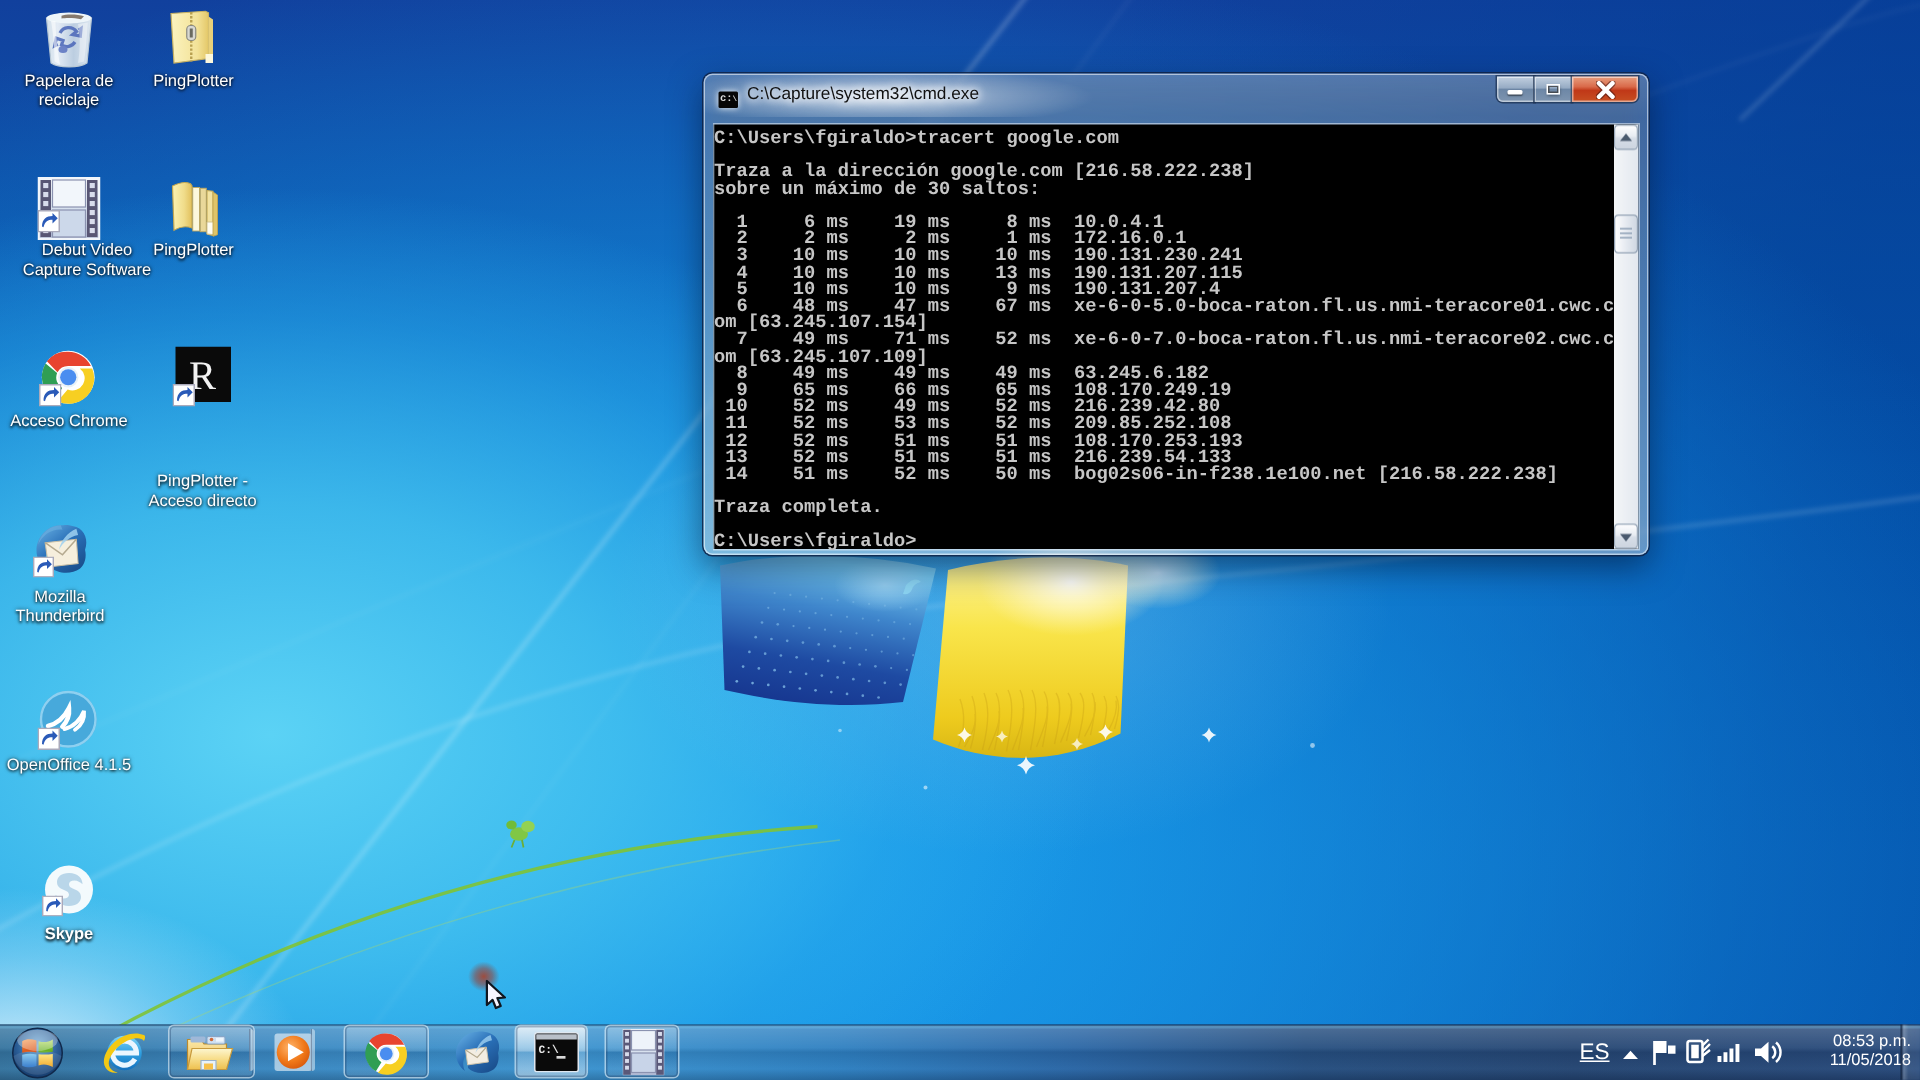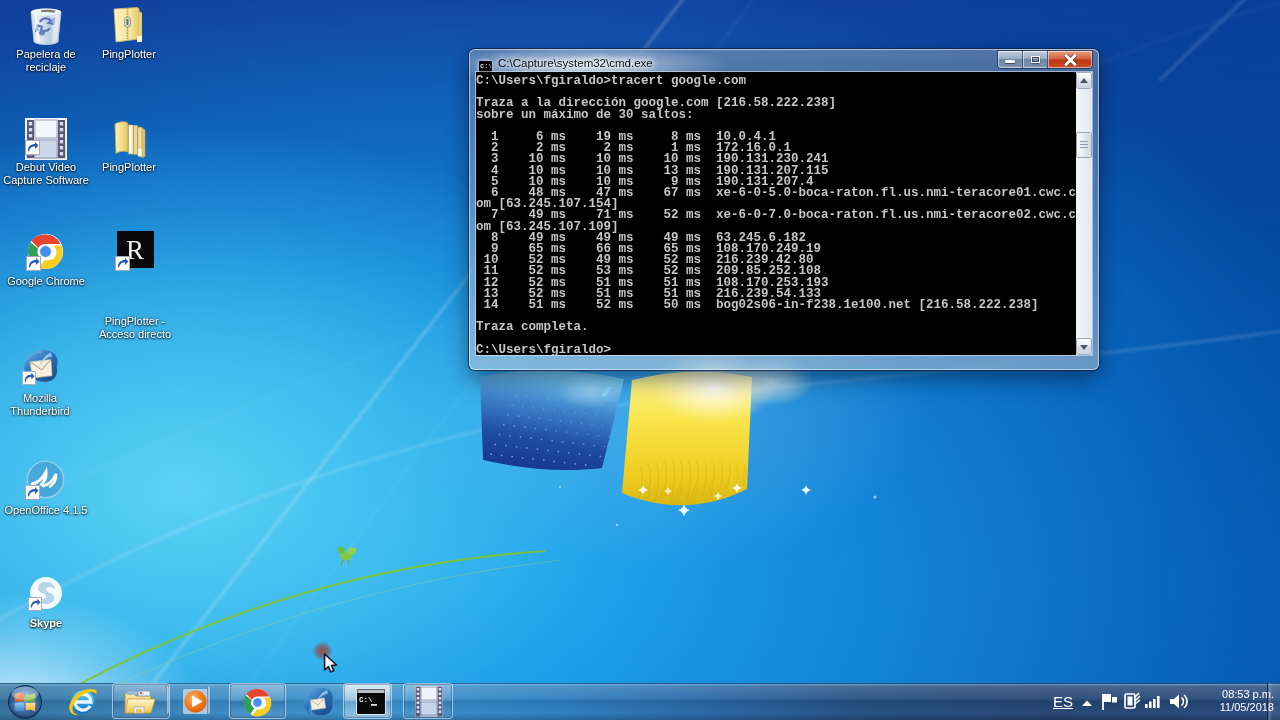--- a/index.html
+++ b/index.html
@@ -34,21 +34,21 @@
 #btnmin{left:529px;width:25px;border-radius:0 0 0 4px;
  background:linear-gradient(180deg,#c3d1e0 0%,#96abc4 45%,#6d87a6 50%,#7e95b0 100%);}
 #btnmax{left:554px;width:25px;
  background:linear-gradient(180deg,#c3d1e0 0%,#96abc4 45%,#6d87a6 50%,#7e95b0 100%);}
 #btncls{left:579px;width:44px;border-radius:0 0 4px 0;
  background:linear-gradient(180deg,#e8a080 0%,#d96a4a 40%,#c03818 55%,#c74f22 100%);}
 #btnmin:after{content:"";position:absolute;left:7px;top:9px;width:10px;height:3px;background:#fff;border-radius:1px;box-shadow:0 1px 1px rgba(0,0,0,0.5);}
 #btnmax:after{content:"";position:absolute;left:8px;top:5px;width:7px;height:5px;border:1.5px solid #fff;box-shadow:0 1px 2px rgba(0,0,0,0.45),inset 0 0 0 1px rgba(60,60,60,0.8);}
 #btncls svg{position:absolute;left:16px;top:3px;}
 
-#console{position:absolute;left:7px;top:23px;width:616px;height:283px;background:#000;
+#console{position:absolute;left:7px;top:34px;width:616px;height:283px;background:#000;
  box-shadow:0 0 0 1px rgba(235,242,250,0.55);}
 #contxt{position:absolute;left:0px;top:4px;margin:0;
  font-family:"Liberation Mono",monospace;font-size:12.5px;font-weight:bold;
  line-height:11.2px;color:#c6c6c6;letter-spacing:0;}
 
 #sbar{position:absolute;right:0;top:0;width:16px;height:283px;background:linear-gradient(90deg,#f4f6f8,#e3e8ef);}
 .sbtn{position:absolute;left:1px;width:14px;height:15px;border-radius:2px;
  background:linear-gradient(180deg,#fdfdfe,#e8ecf2 45%,#d6dde7 55%,#cdd5e0);
  box-shadow:0 0 0 1px #9baabb;}
 .arr{position:absolute;left:3px;width:0;height:0;border-left:4px solid transparent;border-right:4px solid transparent;}
@@ -336,21 +336,21 @@
         <rect x="34.8" y="28" width="3.4" height="3.4"></rect>
         <rect x="34.8" y="34" width="3.4" height="3.4"></rect>
     </g>
     <rect x="10" y="2" width="22" height="18" fill="#f2f6fb" stroke="#8a92b0" stroke-width="0.8"></rect>
     <rect x="10" y="22" width="22" height="18" fill="#ccd8ea" stroke="#8a92b0" stroke-width="0.8"></rect>
   </svg>
   <svg class="dico" style="left:25px;top:140px;" width="15" height="15" viewBox="0 0 15 15">
     <rect x="0.5" y="0.5" width="14" height="14" fill="#fff" stroke="#aab"></rect>
     <path d="M3,11 C3,6 6,4 10,4 L10,2 L13.5,5.5 L10,9 L10,6.5 C7,6.5 5,7.5 4,11.5 Z" fill="#2a5ab8"></path>
   </svg>
-  <div class="dlbl" style="left:0px;top:161px;width:92px;">Debut Video<br>Capture Software</div>
+  <div class="dlbl" style="left:12px;top:161px;width:92px;">Debut Video<br>Capture Software</div>
 
   <svg class="dico" style="left:112px;top:118px;" width="36" height="42" viewBox="0 0 36 42">
     <defs>
       <linearGradient id="fopen" x1="0" y1="0" x2="1" y2="0">
           <stop offset="0" stop-color="#fcf2b2"></stop>
           <stop offset="0.6" stop-color="#f0dc8a"></stop>
           <stop offset="1" stop-color="#e2c05c"></stop>
         </linearGradient>
     </defs>
     <path d="M3,6 C8,3.5 12,3 15,4.5 L16,6 L16,34 C12,32.5 8,33 4,35.5 Z" fill="url(#fopen)" stroke="#c4a852" stroke-width="0.8"></path>
@@ -367,21 +367,21 @@
     <path d="M15.5,2 A13.5,13.5 0 0,1 27.5,9.5 L15.5,9.5 A6.5,6.5 0 0,0 9.8,12.8 L4.2,7 A13.5,13.5 0 0,1 15.5,2 Z" fill="#e8442f"></path>
     <path d="M3.5,8.2 L9.6,13.2 A6.5,6.5 0 0,0 12.3,21.2 L8.6,27.1 A13.5,13.5 0 0,1 3.5,8.2 Z" fill="#309e54"></path>
     <path d="M28.2,10.8 A13.5,13.5 0 0,1 9.9,28.2 L15.2,22 A6.5,6.5 0 0,0 21.6,10.8 Z" fill="#f7cf22"></path>
     <circle cx="15.5" cy="15.5" r="5.4" fill="#e9f1f7"></circle>
     <circle cx="15.5" cy="15.5" r="4.3" fill="#4a8df0"></circle>
   </svg>
   <svg class="dico" style="left:26px;top:256px;" width="15" height="15" viewBox="0 0 15 15">
     <rect x="0.5" y="0.5" width="14" height="14" fill="#fff" stroke="#aab"></rect>
     <path d="M3,11 C3,6 6,4 10,4 L10,2 L13.5,5.5 L10,9 L10,6.5 C7,6.5 5,7.5 4,11.5 Z" fill="#2a5ab8"></path>
   </svg>
-  <div class="dlbl" style="left:0px;top:275px;width:92px;">Google Chrome</div>
+  <div class="dlbl" style="left:0px;top:275px;width:92px;">Acceso Chrome</div>
 
   <svg class="dico" style="left:115px;top:231px;" width="39" height="40" viewBox="0 0 39 40">
     <rect x="2" y="0" width="37" height="37" fill="#0a0a0a"></rect>
     <text x="20" y="28" text-anchor="middle" font-family="Liberation Serif,serif" font-size="27" fill="#f2f2f2">R</text>
   </svg>
   <svg class="dico" style="left:115px;top:256px;" width="15" height="15" viewBox="0 0 15 15">
     <rect x="0.5" y="0.5" width="14" height="14" fill="#fff" stroke="#aab"></rect>
     <path d="M3,11 C3,6 6,4 10,4 L10,2 L13.5,5.5 L10,9 L10,6.5 C7,6.5 5,7.5 4,11.5 Z" fill="#2a5ab8"></path>
   </svg>
   <div class="dlbl" style="left:91px;top:275px;width:88px;margin-top:40px;">PingPlotter -<br>Acceso directo</div>

